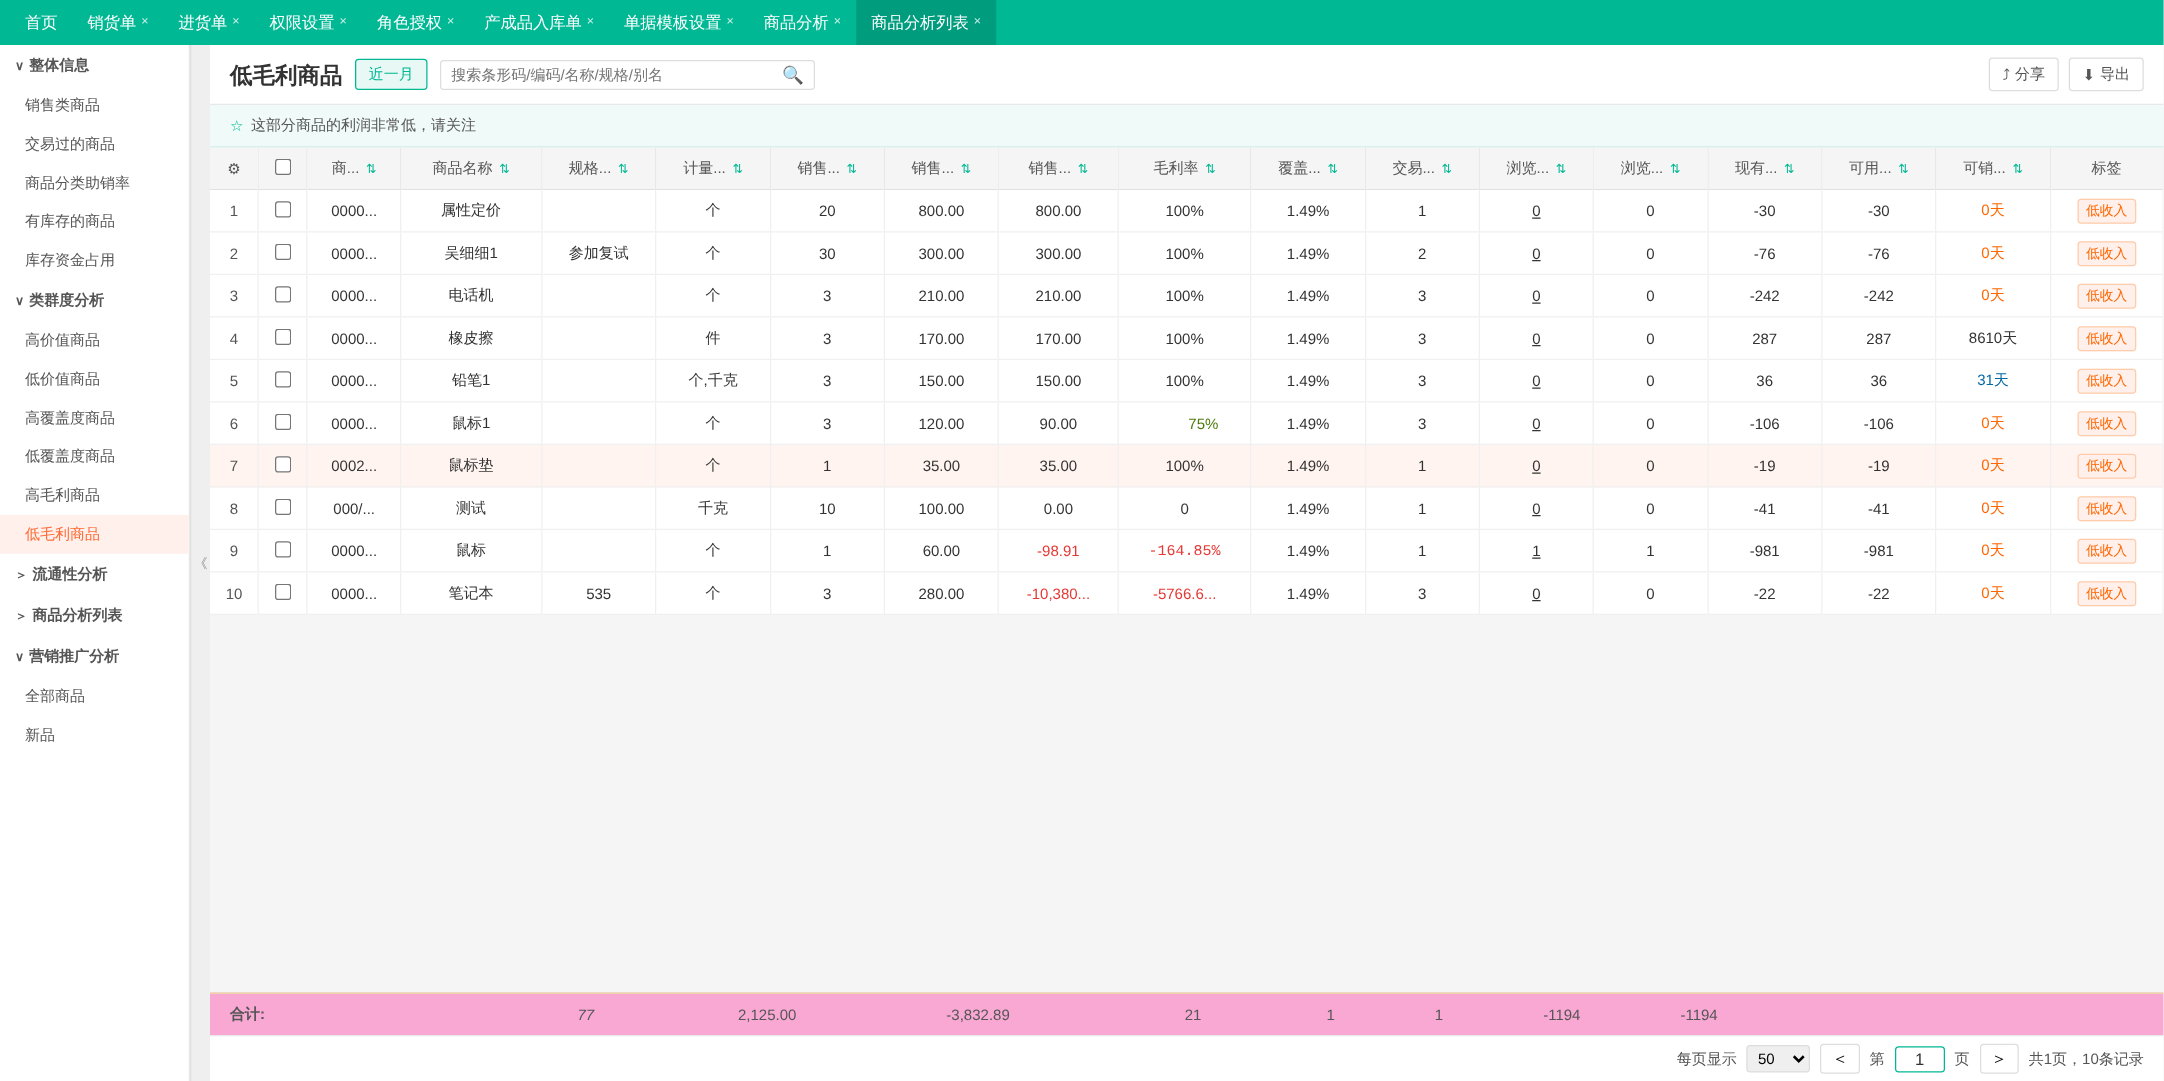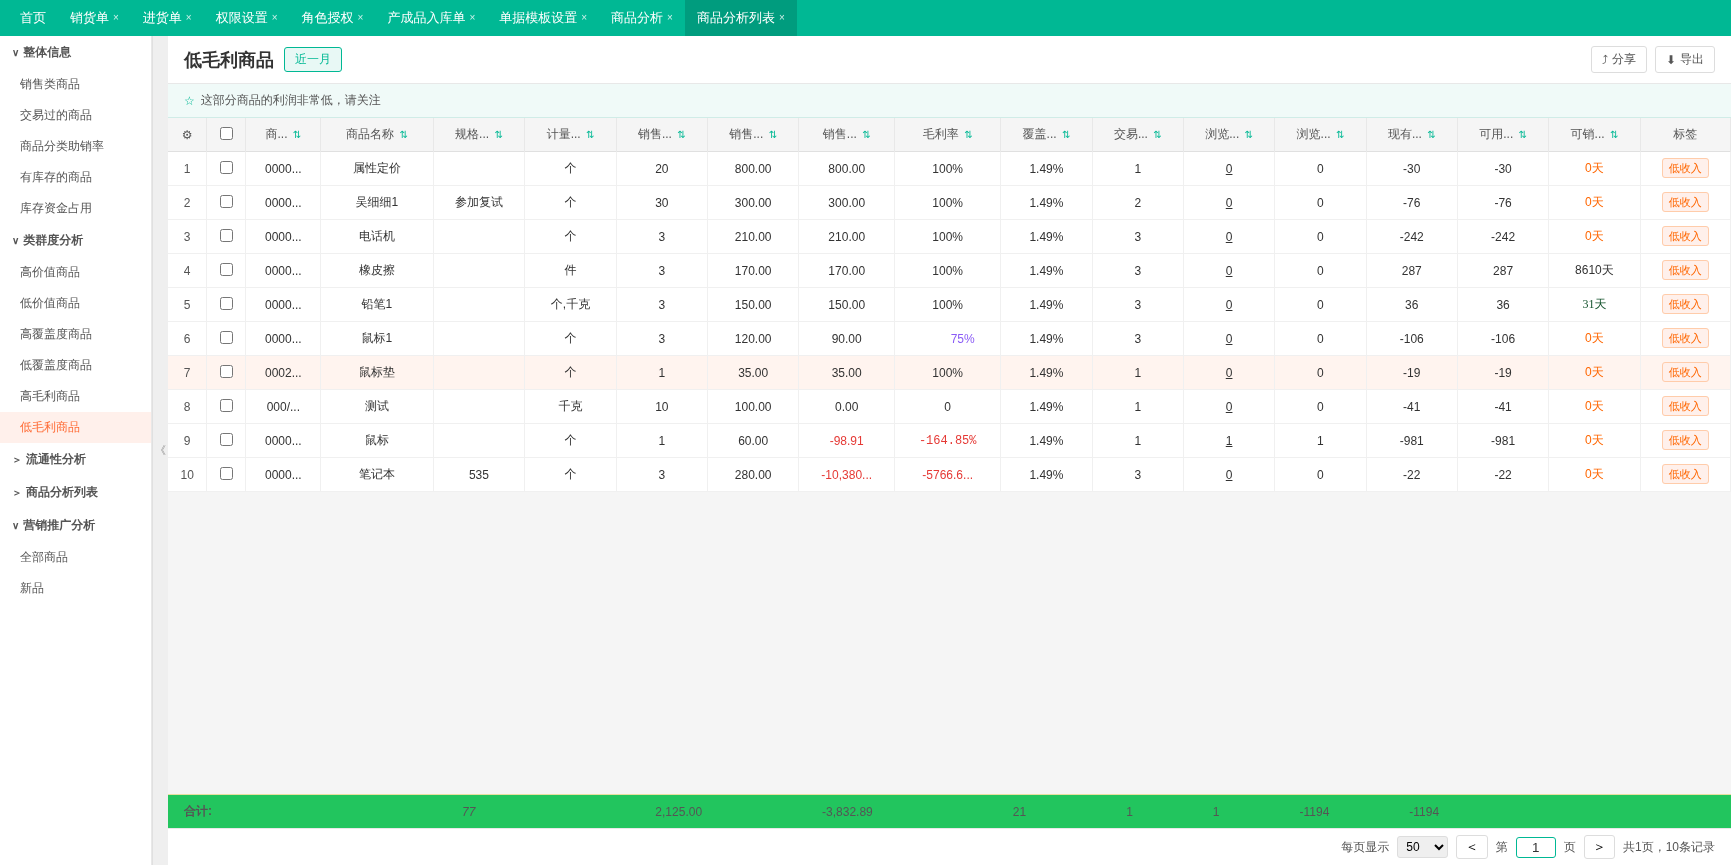--- a/index.html
+++ b/index.html
@@ -166,21 +166,21 @@
       background: #fff0eb;
       color: #ff6600;
       border: 1px solid #ffccaa;
       padding: 3px 6px;
       border-radius: 3px;
       font-size: 11px;
     }
     
     
     .footer-summary {
-      background: #22c55e;
+      background: #f9a8d4;
       border-top: 1px solid #e8dfa0;
       padding: 8px 16px;
       display: flex;
       align-items: center;
       font-size: 12px;
       color: #555;
     }
     .footer-summary .label { font-weight: bold; margin-right: 20px; }
     
     
@@ -341,20 +341,24 @@
       </div>
     </div>
     <div class="collapse-arrow">《</div>
   </div>
 
   <div class="main">
 
     <div class="page-header">
       <span class="page-title">低毛利商品</span>
       <button class="filter-btn">近一月</button>
+      <div class="search-box">
+        <input type="text" placeholder="搜索条形码/编码/名称/规格/别名" style="">
+        <span class="search-icon">🔍</span>
+      </div>
       <div class="header-actions">
         <button class="action-btn">
           <span>⤴</span>
           <span>分享</span>
         </button>
         <button class="action-btn">
           <span>⬇</span>
           <span>导出</span>
         </button>
       </div>
@@ -480,34 +484,34 @@
     <td>3</td>
     <td>150.00</td>
     <td style="color:#333;">150.00</td>
     <td style="color:#333;">100%</td>
     <td>1.49%</td>
     <td>3</td>
     <td class="underline-link">0</td>
     <td>0</td>
     <td>36</td>
     <td>36</td>
-    <td style="color:#14532d;font-family:Liberation Serif, serif;">31天</td>
+    <td style="color:#0369a1;">31天</td>
     <td><span class="tag-low-income">低收入</span></td>
   </tr>
             <tr>
     <td class="row-num">6</td>
     <td><input type="checkbox" class="checkbox" style=""></td>
     <td>0000...</td>
     <td>鼠标1</td>
     <td></td>
     <td>个</td>
     <td>3</td>
     <td>120.00</td>
     <td style="color:#333;">90.00</td>
-    <td style="color:#8b5cf6;padding-left:36px;">75%</td>
+    <td style="color:#4d7c0f;padding-left:36px;">75%</td>
     <td>1.49%</td>
     <td>3</td>
     <td class="underline-link">0</td>
     <td>0</td>
     <td>-106</td>
     <td>-106</td>
     <td style="color:#ff6600;">0天</td>
     <td><span class="tag-low-income">低收入</span></td>
   </tr>
             <tr class="highlighted">
@@ -589,21 +593,21 @@
     <td>-22</td>
     <td style="color:#ff6600;">0天</td>
     <td><span class="tag-low-income">低收入</span></td>
   </tr>
           </tbody>
       </table>
     </div>
 
     <div class="footer-summary">
       <span class="label">合计:</span>
-      <span style="margin: 0 120px 0 230px; font-style: italic;">77</span>
+      <span style="margin: 0 55px 0 230px; font-style: italic;">77</span>
       <span style="margin: 0 60px;">2,125.00</span>
       <span style="margin: 0 60px;">-3,832.89</span>
       <span style="margin: 0 60px 0 80px;">21</span>
       <span style="margin: 0 40px;">1</span>
       <span style="margin: 0 40px;">1</span>
       <span style="margin: 0 40px;">-1194</span>
       <span style="margin: 0 40px;">-1194</span>
     </div>
 
     <div class="pagination">

